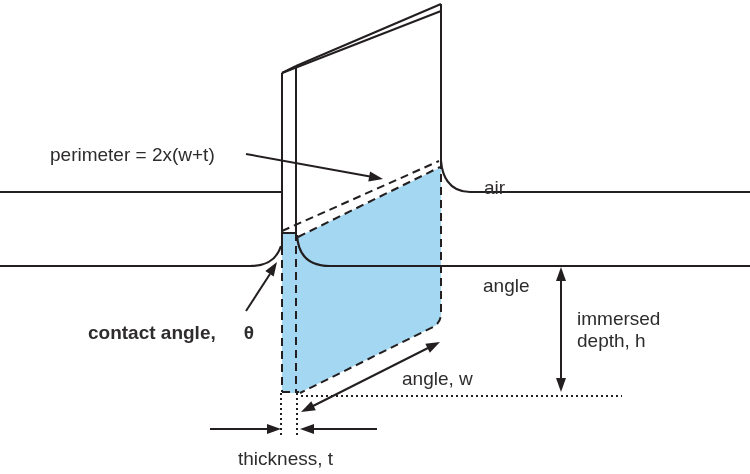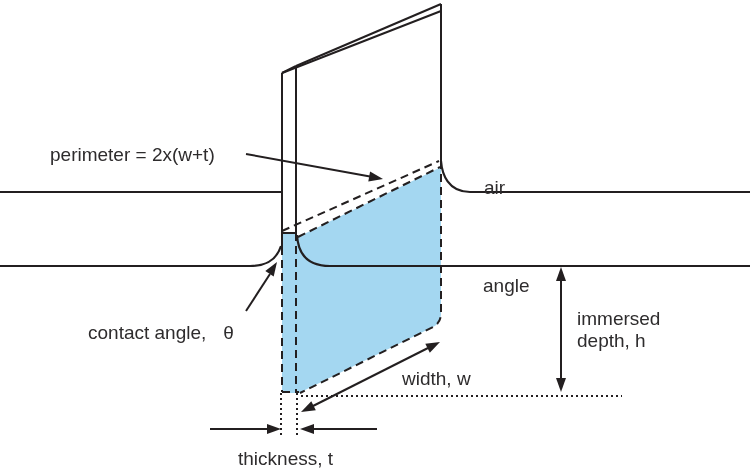--- a/index.html
+++ b/index.html
@@ -11,21 +11,21 @@
   html,body{margin:0;padding:0;background:var(--background);}
   .stage{
     position:relative;width:750px;height:474px;background:var(--background);
     font-family:"Liberation Sans","DejaVu Sans",sans-serif;overflow:hidden;
   }
   .stage svg{position:absolute;left:0;top:0;}
   .lbl{
     position:absolute;color:var(--text);font-size:19px;line-height:22px;
     white-space:pre-line;z-index:2;
   }
-  .contact-row{display:flex;gap:17px;}
+  .contact-row{display:flex;gap:28px;font-weight:bold;}
   
   .sol{stroke:var(--line);stroke-width:2;fill:none;}
   .sol22{stroke:var(--line);stroke-width:2.2;fill:none;}
   .dash{stroke:var(--line);stroke-width:2;fill:none;stroke-dasharray:8 5;}
   .dot{stroke:var(--line);stroke-width:2;fill:none;stroke-dasharray:2 3;}
   .fillblue{fill:var(--submerged-fill);stroke:none;}
   .head{fill:var(--line);stroke:none;}
 </style>
 </head>
 <body>
@@ -104,19 +104,19 @@
 
   <div class="lbl" style="left:484px;top:151px;margin-top:26px;">air</div>
 
   <div class="lbl" style="left:483px;top:275px;">angle</div>
 
   <div class="lbl contact-row" style="left:88px;top:322px;">
     <span>contact angle,</span>
     <span>θ</span>
   </div>
 
-  <div class="lbl" style="left:402px;top:368px;">width, w</div>
+  <div class="lbl" style="left:402px;top:368px;">angle, w</div>
 
   <div class="lbl" style="left:577px;top:308px;">immersed
 depth, h</div>
 
   <div class="lbl" style="left:238px;top:448px;text-align:right;">thickness, t</div>
 </div>
 
 </body></html>

